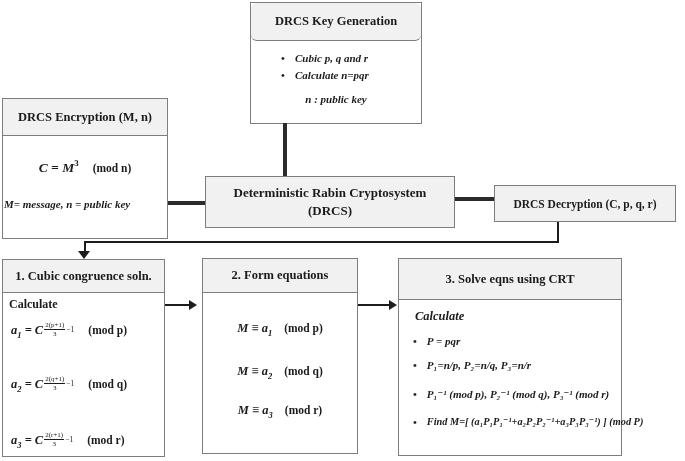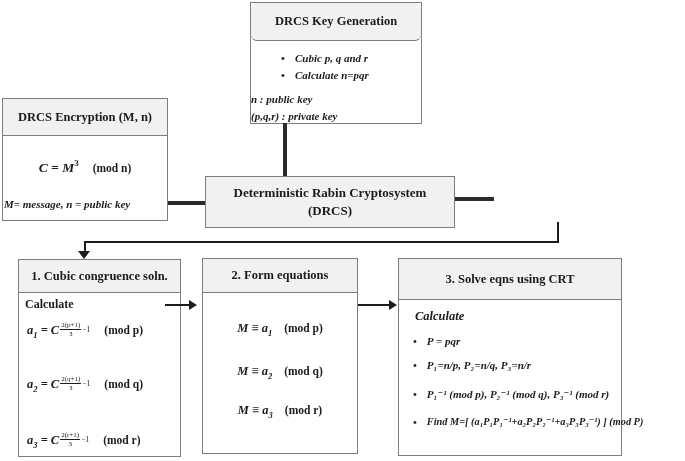--- a/index.html
+++ b/index.html
@@ -16,37 +16,37 @@
   }
   .fillbox { background:#f1f1f1; display:flex; align-items:center; justify-content:center;
     font-weight:bold; text-align:center; }
 
   
   #keygen { left:250px; top:2px; width:172px; height:122px; }
   #keygen .box-header { height:38px;border-radius:6px; }
   .kg-bullets { margin:9px 0 0 20px; font-size:11px; font-weight:bold; font-style:italic; line-height:1.55; }
   .kg-row { display:flex; }
   .kg-row .dot { font-style:normal; width:24px; text-align:center; }
-  .kg-notes { margin-top:7px; font-size:11px; font-weight:bold; font-style:italic; line-height:1.5; }
-
-  
-  #encryption { left:2px; top:98px; width:166px; height:123px; }
+  .kg-notes { margin-top:7px; text-align:center; font-size:11px; font-weight:bold; font-style:italic; line-height:1.5; }
+
+  
+  #encryption { left:2px; top:98px; width:166px; height:141px; }
   #encryption .box-header { height:37px; }
   .enc-formula { margin-top:22px; text-align:center; font-size:13.5px; font-weight:bold; white-space:nowrap; }
   .enc-formula .it { font-style:italic; }
   .enc-formula sup { font-size:9px; }
   .enc-note { margin-top:22px; margin-left:1px; font-size:11px; font-weight:bold; font-style:italic; white-space:nowrap; }
 
   
   #drcs { left:205px; top:176px; width:250px; height:52px; flex-direction:column; font-size:13px; line-height:1.35; }
   
   #decryption { left:494px; top:185px; width:182px; height:37px; font-size:11.5px; }
 
   
-  #step1 { left:18px; top:259px; width:163px; height:198px; }
+  #step1 { left:2px; top:259px; width:163px; height:198px; }
   #step1 .box-header { height:33px; }
   .calc1 { margin:4px 0 0 6px; font-weight:bold; font-size:12px; }
   .f-row { margin-left:8px; white-space:nowrap; font-size:12.5px; }
   .f-row.r1 { margin-top:11px; }
   .f-row.r2 { margin-top:32px; }
   .f-row.r3 { margin-top:34px; }
   .f-row .it, .e-row .it { font-style:italic; font-weight:600; }
   sub { font-size:8.5px; }
   .exp { display:inline-flex; align-items:center; font-size:7px; font-weight:400; transform:translateY(-7px); margin-left:1px; }
   .frac { display:inline-flex; flex-direction:column; align-items:center; line-height:1.15; }
@@ -102,37 +102,39 @@
         <span class="dot">•</span>
         <span>Cubic p, q and r</span>
       </div>
       <div class="kg-row">
         <span class="dot">•</span>
         <span>Calculate n=pqr</span>
       </div>
     </div>
     <div class="kg-notes">
       <div>n : public key</div>
-      <div>(p,q,r) : private key</div>
     </div>
   </div>
 
   <div class="box" id="encryption">
     <div class="box-header">DRCS Encryption (M, n)</div>
     <div class="enc-formula">
       <span class="it">C = M</span><sup>3</sup><span class="mod">(mod n)</span>
     </div>
     <div class="enc-note">M= message, n = public key</div>
   </div>
 
   <div class="box fillbox" id="drcs">
     <div>Deterministic Rabin Cryptosystem</div>
     <div>(DRCS)</div>
   </div>
 
+  <div class="box fillbox" id="decryption">
+    <div>DRCS Decryption (C, p, q, r)</div>
+  </div>
 
   <div class="box" id="step1">
     <div class="box-header">1. Cubic congruence soln.</div>
     <div class="calc1">Calculate</div>
 
     <div class="f-row r1">
       <span class="it"><span>a</span><sub>1</sub><span> = C</span></span><span class="exp">
           <span class="frac">
             <span class="num">2(p+1)</span>
             <span class="den">3</span>

